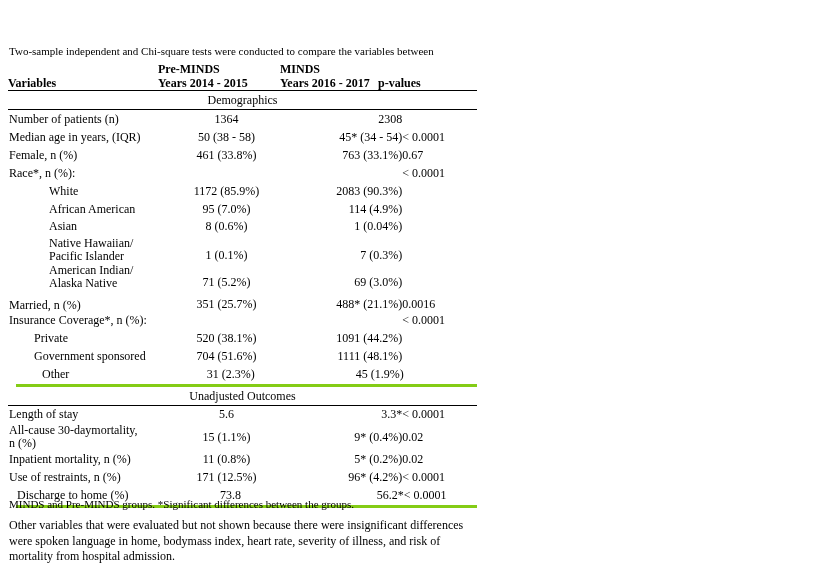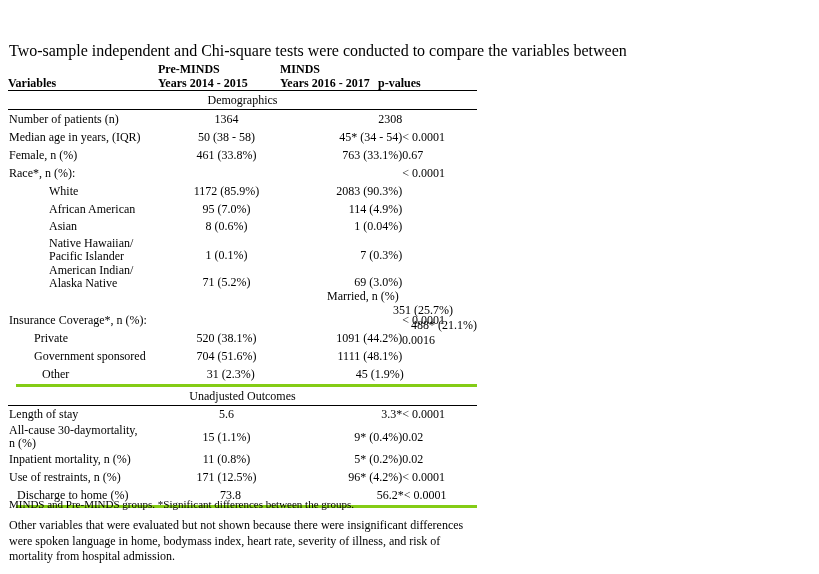--- a/index.html
+++ b/index.html
@@ -15,21 +15,21 @@
       font-family: "Liberation Serif", "DejaVu Serif", serif;
       color: #000000;
       font-size: 12px;
     }
     .intro {
       position: absolute;
       left: 9px;
       top: 44px;
       width: 480px;
       white-space: nowrap;
-      font-size: 16px;
+      font-size: 11px;
       line-height: 14px;
     }
     .tbl {
       position: absolute;
       left: 8px;
       top: 61px;
       width: 469px;
     }
     .hdr {
       position: relative;
@@ -179,21 +179,21 @@
   </div>
   <div class="row h26" style="align-items:flex-end;">
     <div class="var indent1">
       <div>American Indian/</div>
       <div>Alaska Native</div>
     </div>
     <div class="pre">71 (5.2%)</div>
     <div class="minds">69 (3.0%)</div>
     <div class="pv"></div>
   </div>
-  <div class="row h18" style="height:22px;align-items:flex-end;flex-direction:column;">
+  <div class="row h18" style="height:22px;align-items:flex-end;">
     <div class="var">Married, n (%)</div>
     <div class="pre">351 (25.7%)</div>
     <div class="minds">488* (21.1%)</div>
     <div class="pv">0.0016</div>
   </div>
   <div class="row h18">
     <div class="var" style="width:200px;">Insurance Coverage*, n (%):</div>
     <div class="pre" style="width:72px;"></div>
     <div class="minds"></div>
     <div class="pv">&lt; 0.0001</div>

